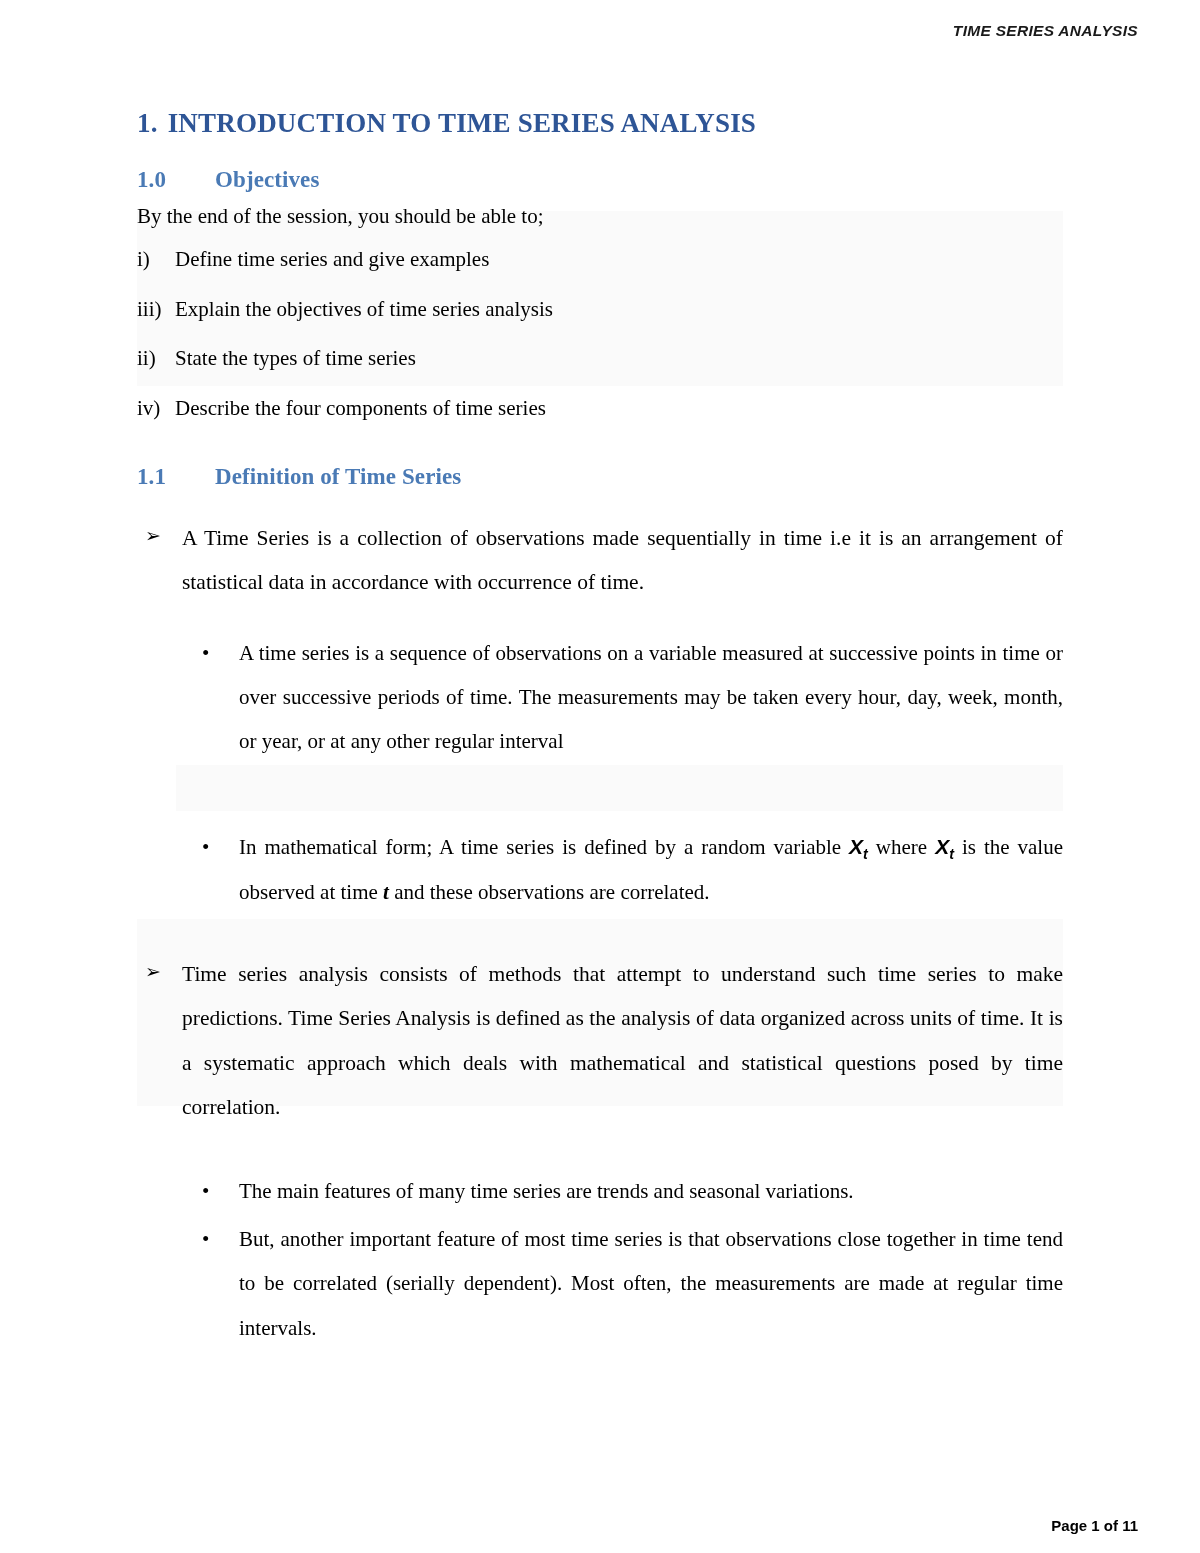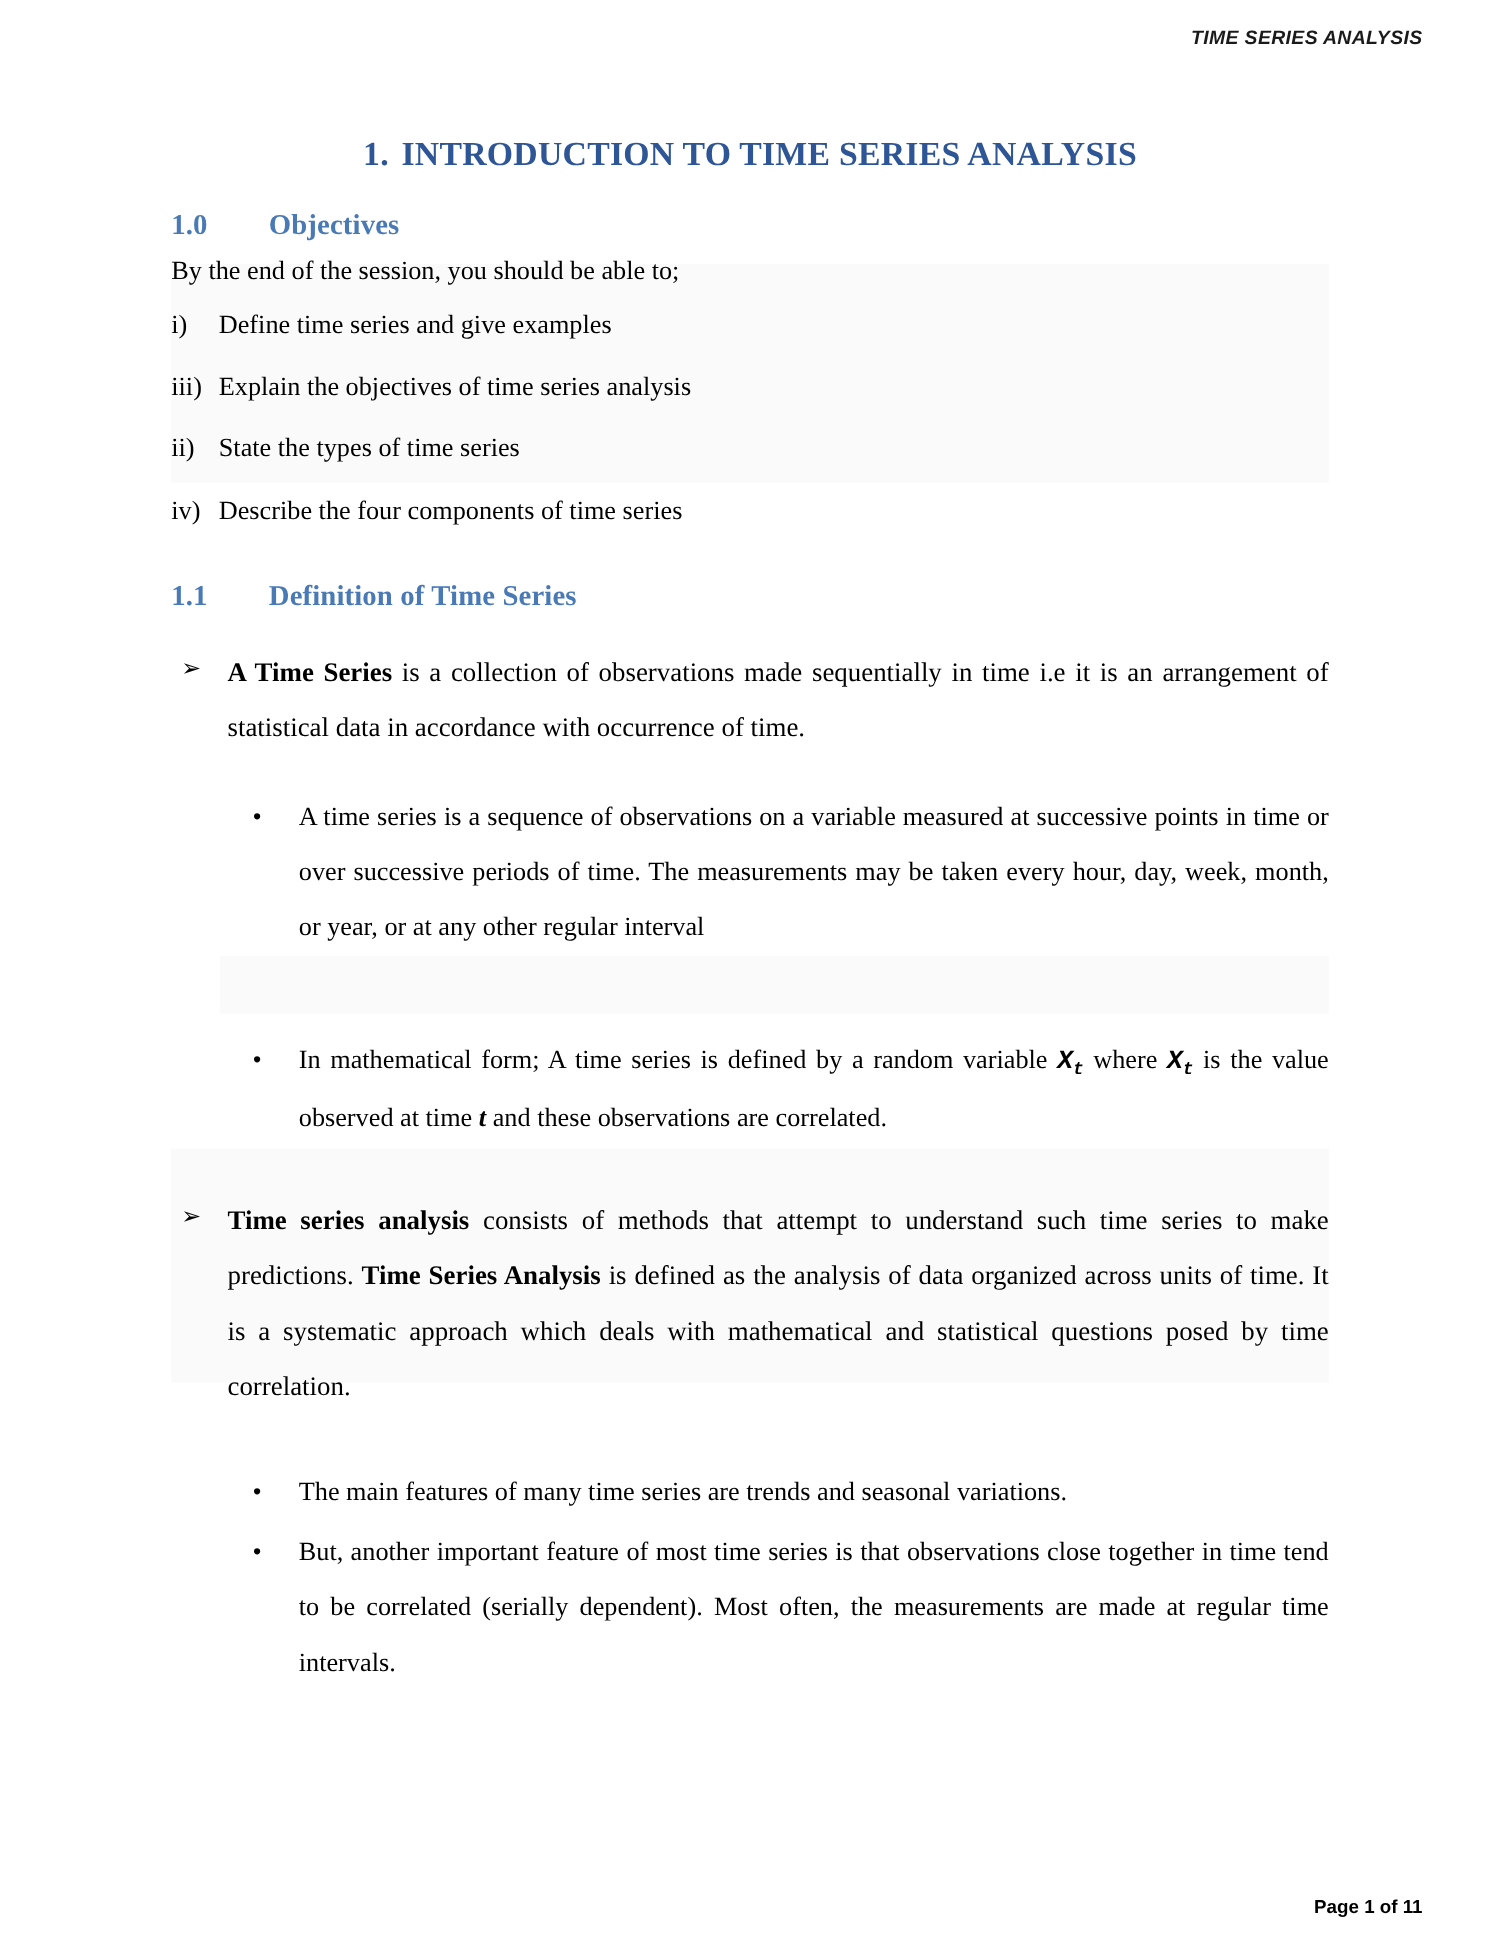--- a/index.html
+++ b/index.html
@@ -52,21 +52,21 @@
     z-index: 0;
   }
   .shade-objectives { left: 137px; top: 211px;  width: 926px; height: 175px; }
   .shade-gap        { left: 176px; top: 765px;  width: 887px; height: 46px;  }
   .shade-tsa        { left: 137px; top: 919px;  width: 926px; height: 187px; }
 
   .layer { position: relative; z-index: 1; }
 
   
   .doc-title {
-    text-align: center;
+    text-align: left;
     color: #2e5596;
     font-weight: bold;
     font-size: 27px;
     letter-spacing: 0.2px;
     margin: 0 0 28px 0;
     white-space: nowrap;
   }
   .doc-title .num { margin-right: 10px; }
 
   .h2 {
@@ -113,21 +113,21 @@
     text-align: justify;
     margin: 0 0 26px 0;
   }
   .arrow-item .arrow-glyph {
     position: absolute;
     left: 8px;
     top: 0;
     font-size: 19px;
     line-height: 2.06;
   }
-  .arrow-item b { font-weight: bold; }
+  .arrow-item b { font-weight: normal; }
 
   
   .dot-list { margin: 0; padding: 0; }
   .dot-item {
     position: relative;
     margin: 0 0 4px 0;
     padding-left: 102px;
     font-size: 21px;
     line-height: 2.1;
     text-align: justify;
@@ -142,21 +142,21 @@
   .dot-item b { font-weight: normal; }
 
   .block-gap-lg { height: 58px; }
   .block-gap-md { height: 34px; }
   .block-gap-sm { height: 14px; }
 
   
   .mvar {
     font-style: italic;
     font-weight: bold;
-    font-family: Liberation Mono, monospace;
+    font-family: Liberation Sans, sans-serif;
   }
   .mvar sub {
     font-style: italic;
     font-weight: bold;
     font-size: 0.68em;
   }
   .mvar-light {
     font-style: italic;
     font-weight: bold;
   }

